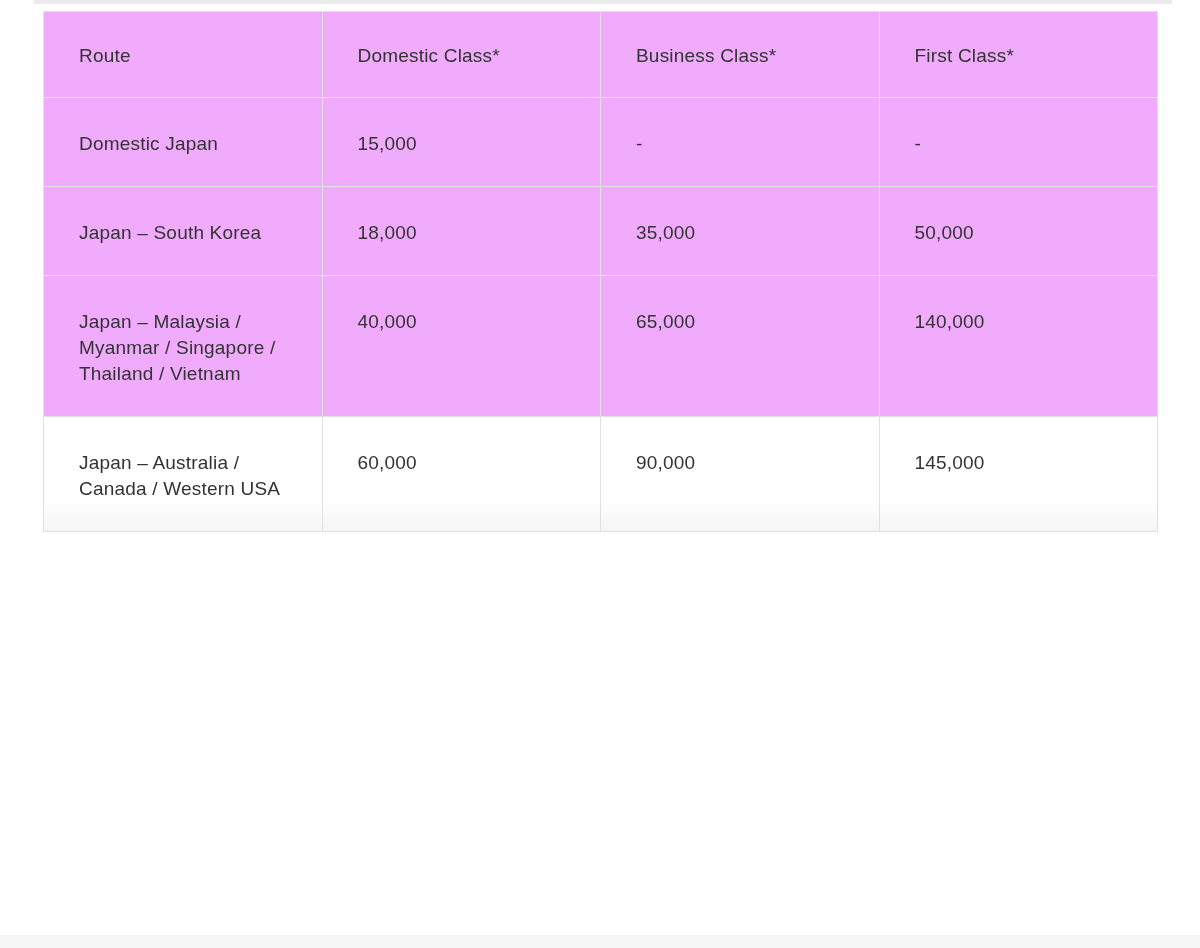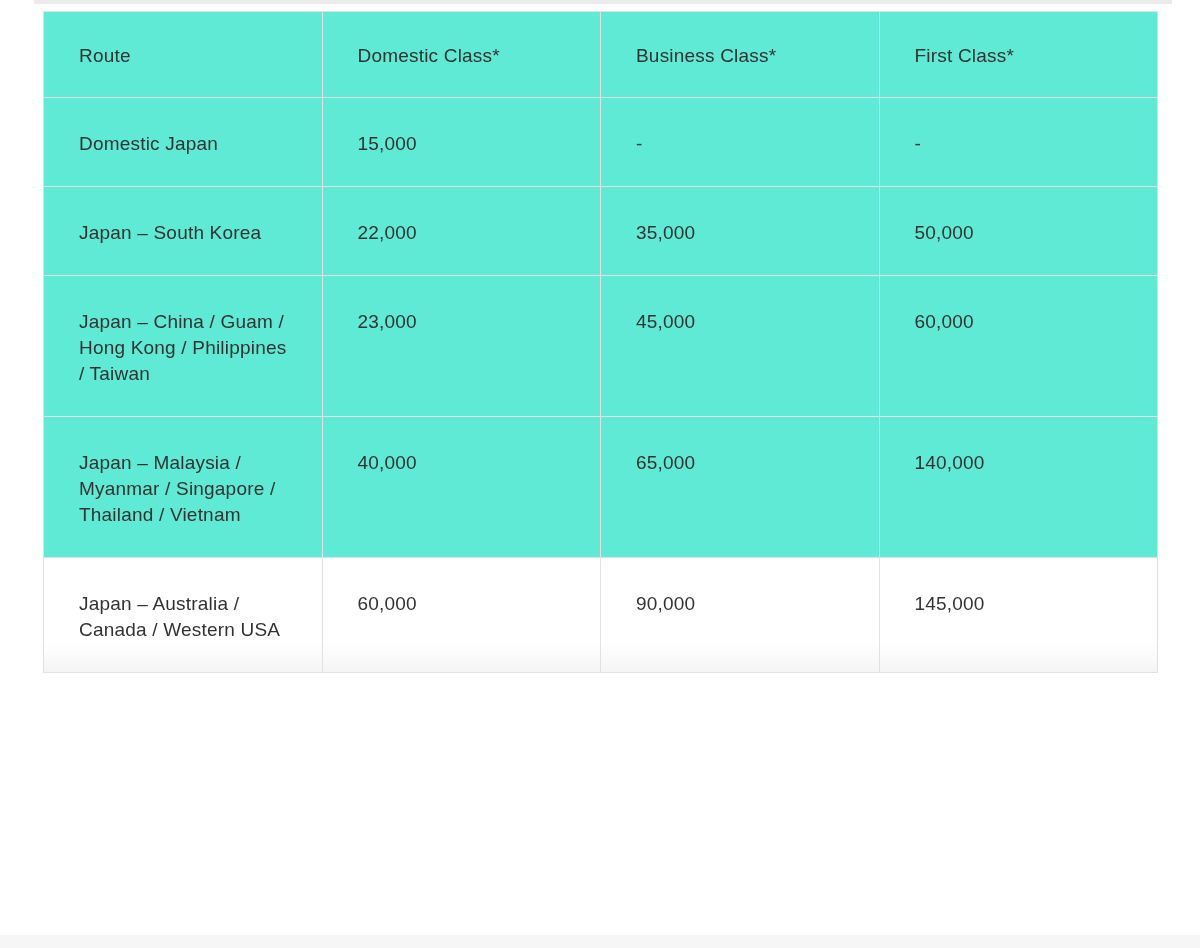--- a/index.html
+++ b/index.html
@@ -34,21 +34,21 @@
   .award-table td {
     border: 1px solid #e1e1e1;
     vertical-align: top;
     text-align: left;
     font-weight: 400;
     font-size: 19px;
     line-height: 26px;
     color: #333333;
     letter-spacing: 0.2px;
     padding: 33px 30px 29px 35px;
-    background: #5eead4;
+    background: #f0abfc;
   }
   .award-table thead th {
     padding-top: 31px;
     padding-bottom: 28px;
   }
   
   .award-table tbody tr:last-child td {
     background: linear-gradient(180deg, #ffffff 72%, #f5f5f5 100%);
   }
   .bottom-strip {
@@ -77,29 +77,23 @@
     </thead>
     <tbody>
       <tr>
         <td>Domestic Japan</td>
         <td>15,000</td>
         <td>-</td>
         <td>-</td>
       </tr>
       <tr>
         <td>Japan – South Korea</td>
-        <td>22,000</td>
+        <td>18,000</td>
         <td>35,000</td>
         <td>50,000</td>
-      </tr>
-      <tr>
-        <td>Japan – China / Guam / Hong Kong / Philippines / Taiwan</td>
-        <td>23,000</td>
-        <td>45,000</td>
-        <td>60,000</td>
       </tr>
       <tr>
         <td>Japan – Malaysia / Myanmar / Singapore / Thailand / Vietnam</td>
         <td>40,000</td>
         <td>65,000</td>
         <td>140,000</td>
       </tr>
       <tr>
         <td>Japan – Australia / Canada / Western USA</td>
         <td>60,000</td>

